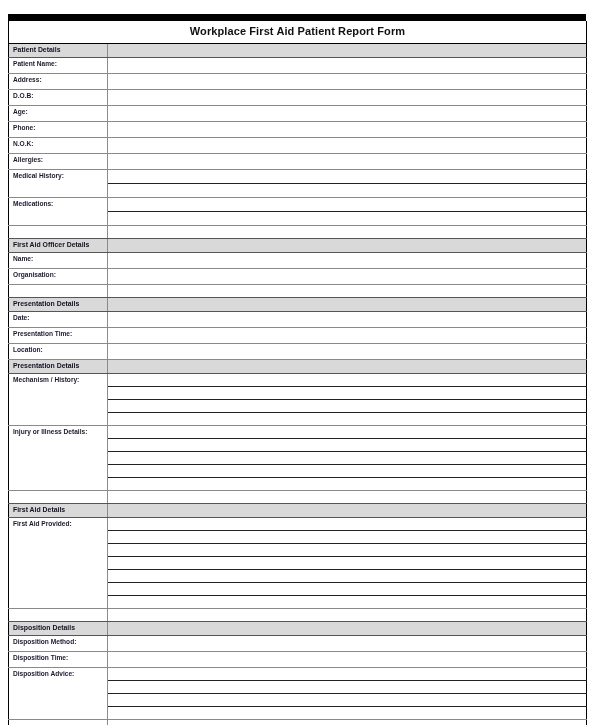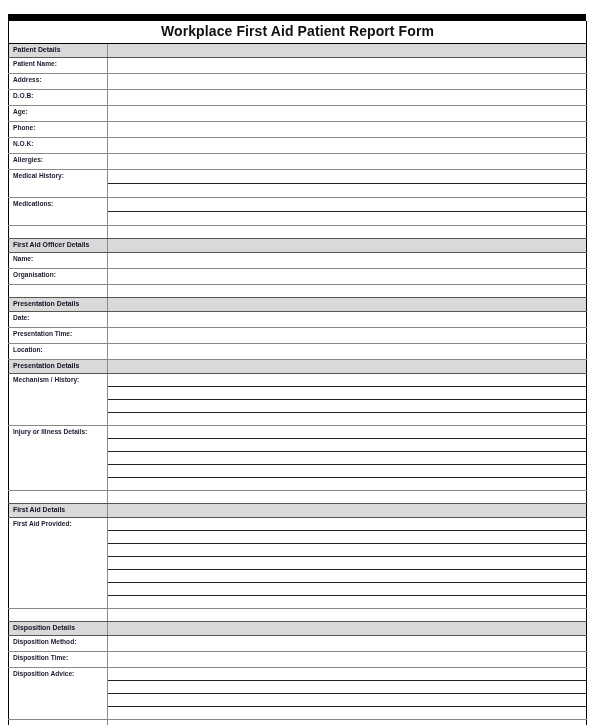--- a/index.html
+++ b/index.html
@@ -51,21 +51,21 @@
 
   
   col.c-label { width: 99px; }
   col.c-value { width: 479px; }
 
   
   .title-cell {
     border: 1.6px solid #000000;
     border-top: none;
     text-align: center;
-    font-size: 14px;
+    font-size: 11px;
     font-weight: bold;
     letter-spacing: .1px;
     padding: 2px 0 3px 0 !important;
     height: 17px;
     line-height: 16px;
     color: #111111;
   }
 
   
   .lbl {

